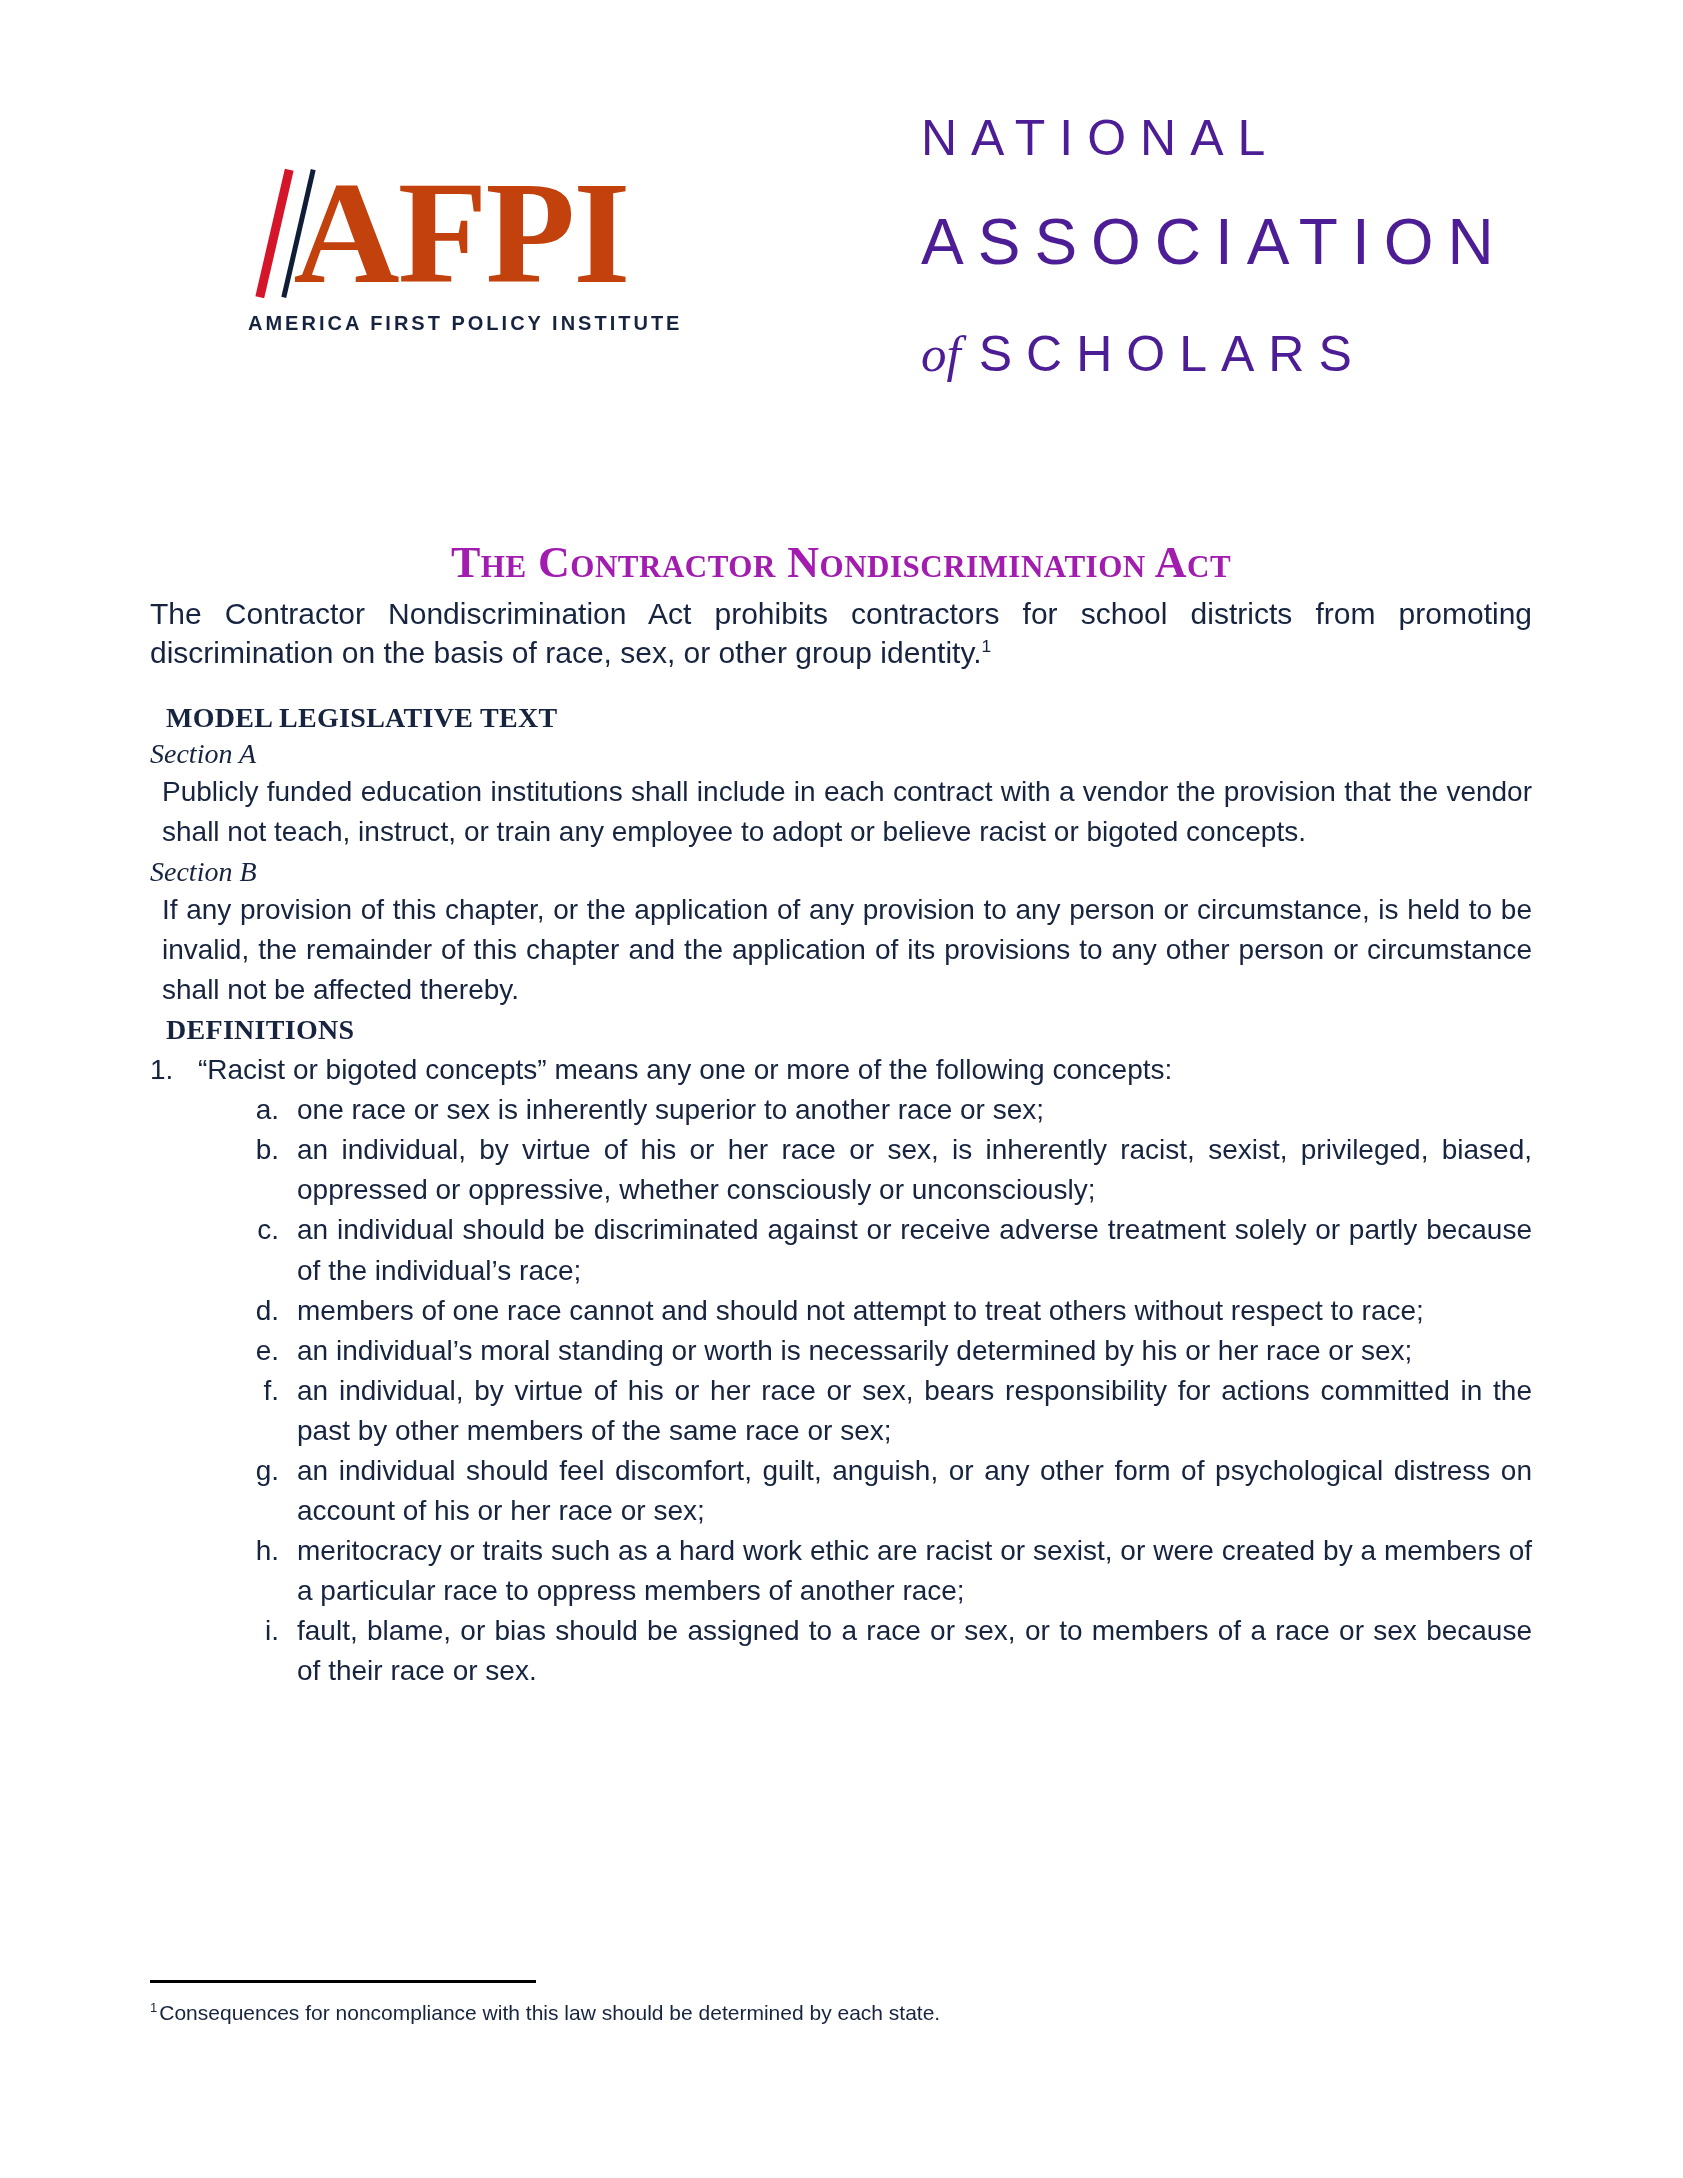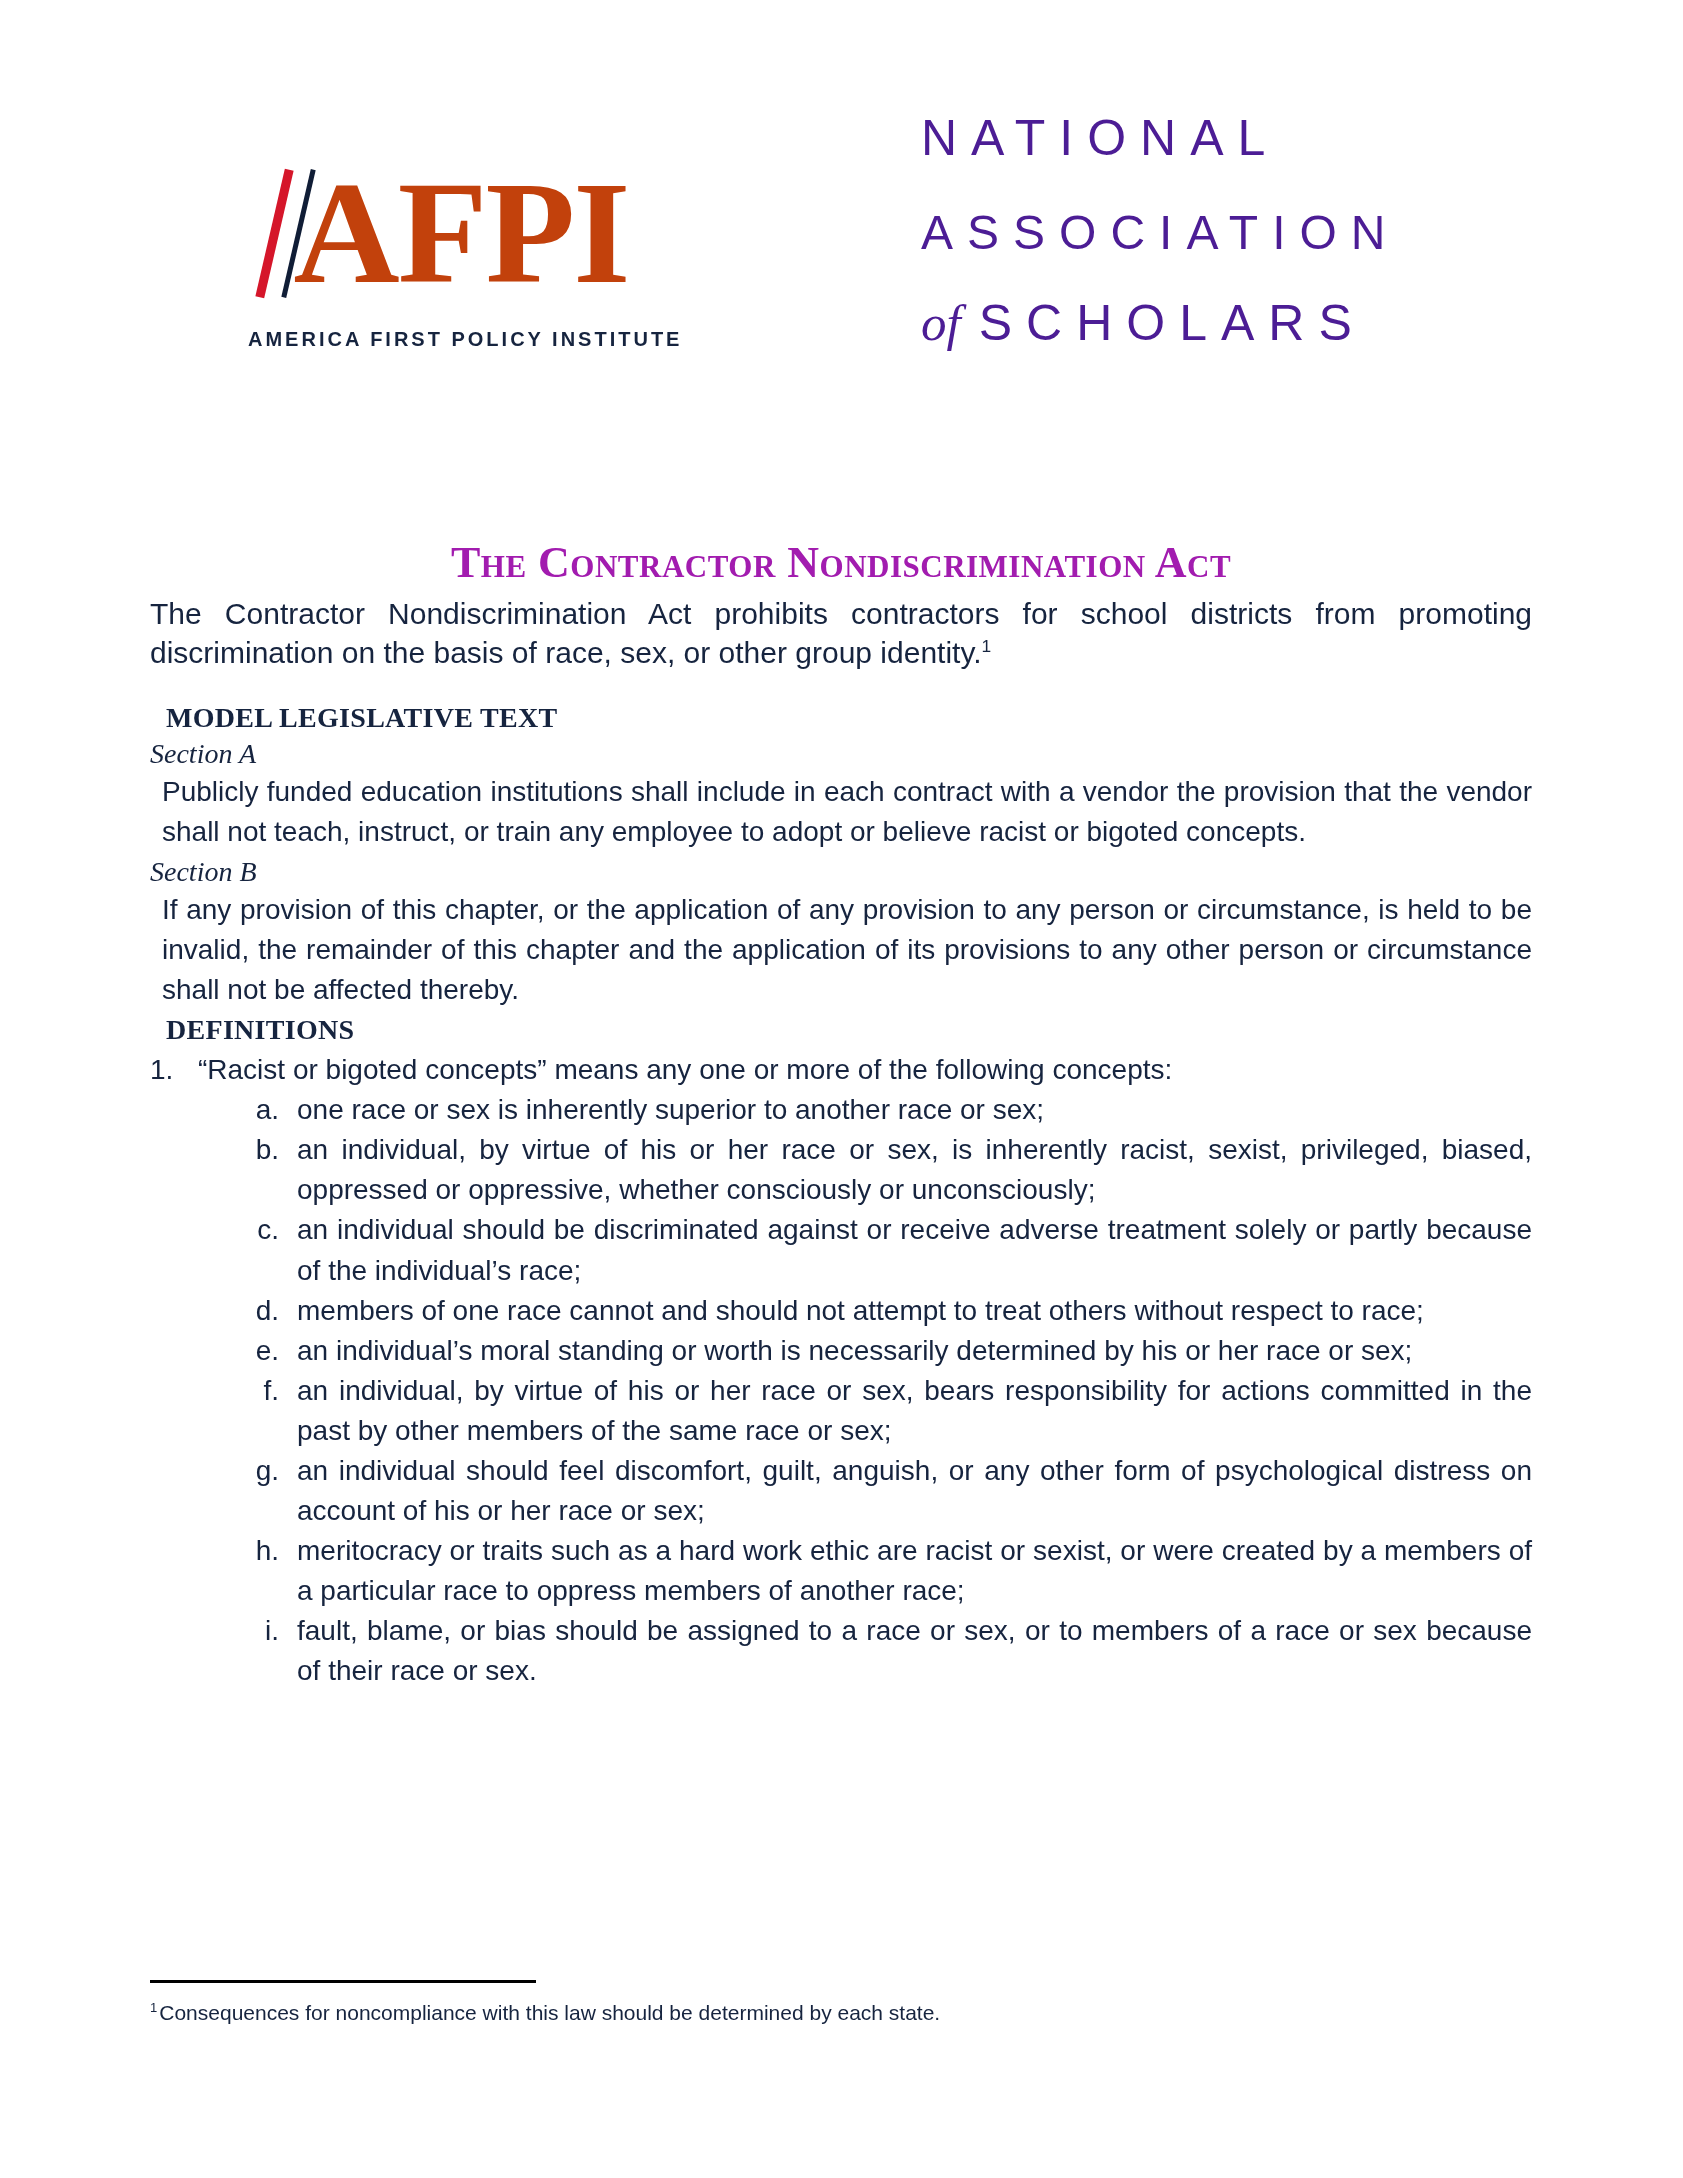--- a/index.html
+++ b/index.html
@@ -70,21 +70,21 @@
     left: 48px;
     top: 14px;
     width: 5px;
     height: 131px;
     background: #101d36;
     transform: rotate(13deg);
     transform-origin: 50% 50%;
     z-index: 3;
   }
   .afpi-tagline {
-    margin-top: 16px;
+    margin-top: 0;
     font-family: "Liberation Sans", sans-serif;
     font-size: 20px;
     font-weight: 600;
     letter-spacing: 3px;
     color: #16243f;
     white-space: nowrap;
   }
 
   
   .nas-logo {
@@ -98,23 +98,23 @@
     font-weight: 400;
     color: #4c1d95;
     white-space: nowrap;
   }
   .nas-l1 {
     font-size: 50px;
     letter-spacing: 14px;
     margin-bottom: 38px;
   }
   .nas-l2 {
-    font-size: 48px;
+    font-size: 64px;
     letter-spacing: 14px;
-    margin-bottom: 34px;
+    margin-bottom: 46px;
   }
   .nas-l3 {
     font-size: 50px;
     letter-spacing: 14px;
   }
   .nas-of {
     font-family: "Liberation Serif", "DejaVu Serif", serif;
     font-style: italic;
     font-size: 51px;
     letter-spacing: 0px;

